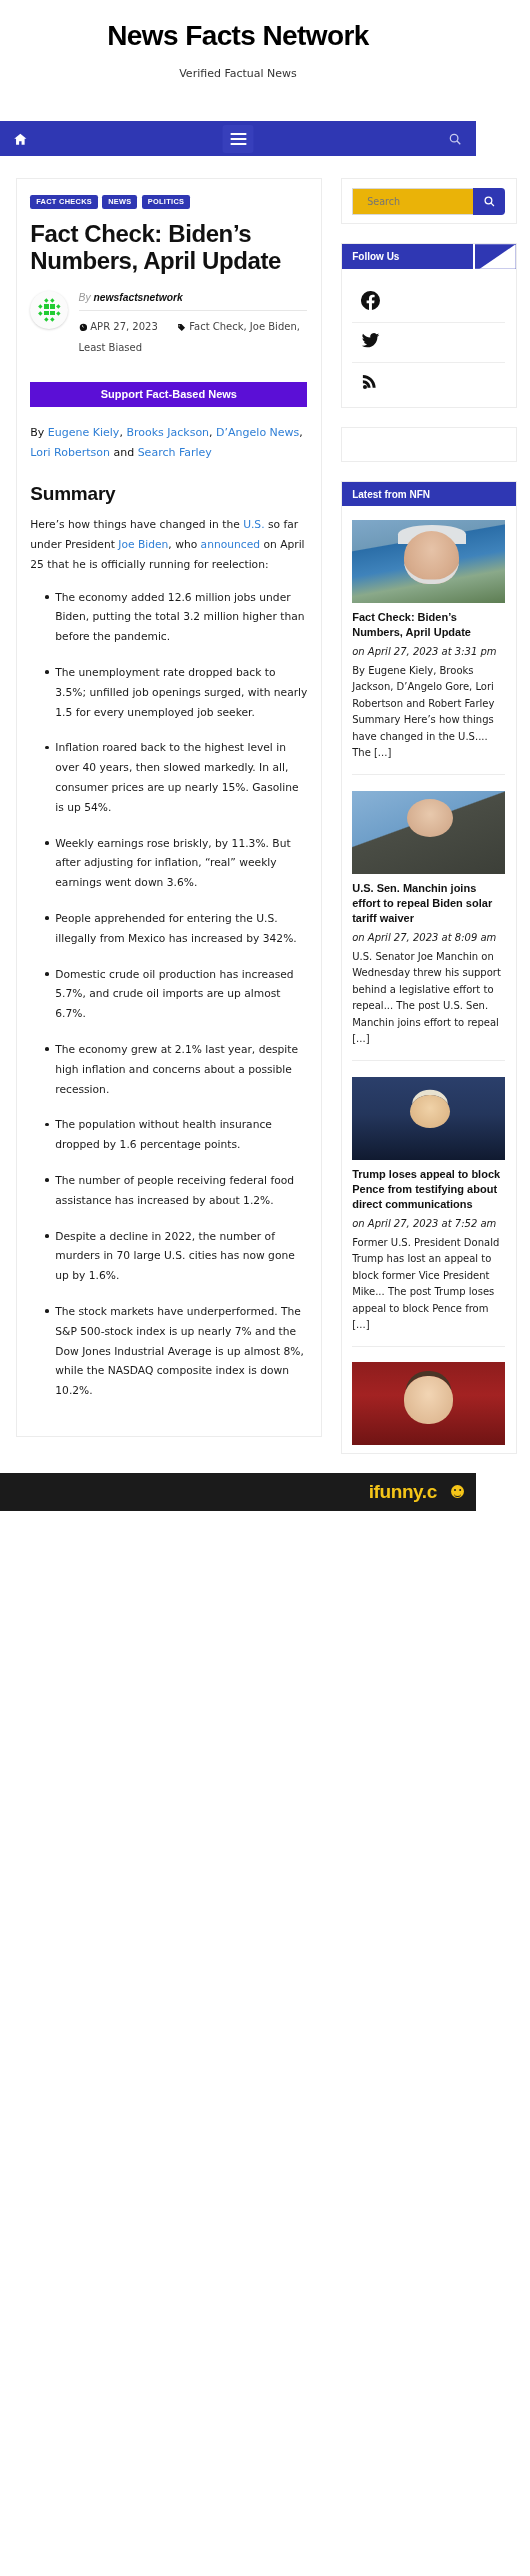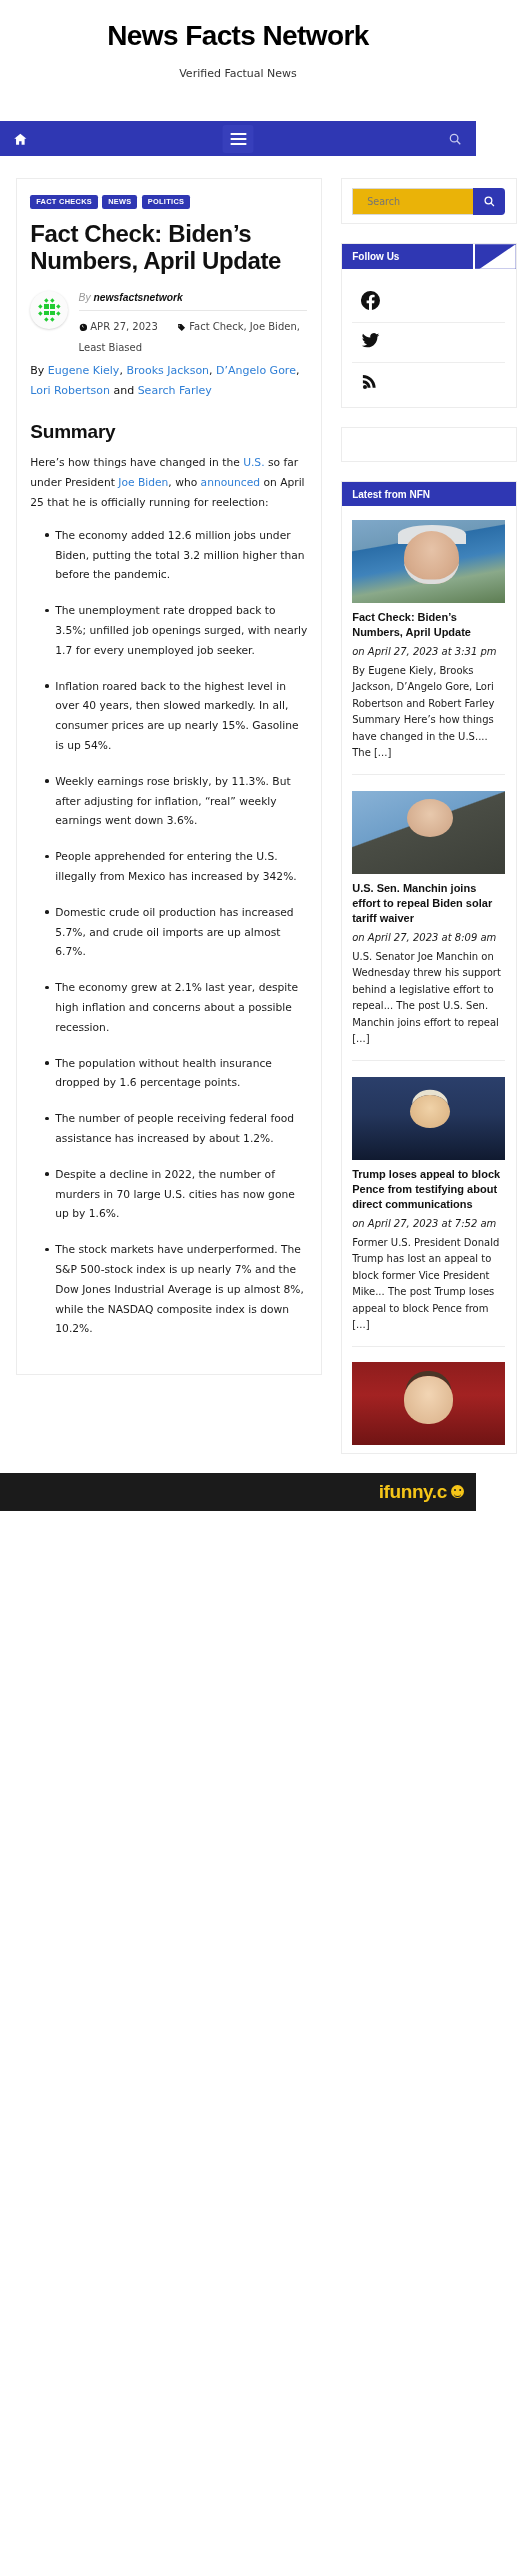--- a/index.html
+++ b/index.html
@@ -295,21 +295,21 @@
     padding-right:11.8px;
   }
   .ifunny {
     font-family:"Liberation Sans", sans-serif;
     font-weight:bold;
     font-size:19px;
     color:#f5c518;
     letter-spacing:-0.4px;
     display:flex;
     align-items:center;
-    gap:4px;
+    gap:14px;
   }
   .ifunny .smile {
     display:inline-block;
     width:13.3px; height:13.3px;
     border-radius:50%;
     background:#f5c518;
     position:relative;
   }
   .ifunny .smile:before {
     content:"";
@@ -404,32 +404,33 @@
               <span class="meta-gap"></span>
               <span class="meta-icon">
                 <svg viewBox="0 0 24 24">
                     <path d="M2 3h10l10 10-9 9L3 12V3zm4 3.2a1.6 1.6 0 1 0 0 3.2 1.6 1.6 0 0 0 0-3.2z"></path>
                   </svg>
               </span><span>Fact Check, Joe Biden, Least Biased</span>
             </div>
           </div>
         </div>
 
+        <div class="support-banner">Support Fact-Based News</div>
 
         <p class="authors-line">
-          <span>By </span><a href="#">Eugene Kiely</a><span>, </span><a href="#">Brooks Jackson</a><span>, </span><a href="#">D’Angelo Gore</a><span>, </span><a href="#">Lori Robertson</a><span> and </span><a href="#">Search Farley</a>
+          <span>By </span><a href="#">Eugene Kiely</a><span>, </span><a href="#">Brooks Jackson</a><span>, </span><a href="#">D’Angelo News</a><span>, </span><a href="#">Lori Robertson</a><span> and </span><a href="#">Search Farley</a>
         </p>
 
         <h2 class="section-h2">Summary</h2>
 
         <p class="body-p"><span>Here’s how things have changed in the </span><a href="#">U.S.</a><span> so far under President </span><a href="#">Joe Biden</a><span>, who </span><a href="#">announced</a><span> on April 25 that he is officially running for reelection:</span></p>
 
         <ul class="bullets">
           <li>The economy added 12.6 million jobs under Biden, putting the total 3.2 million higher than before the pandemic.</li>
-          <li>The unemployment rate dropped back to 3.5%; unfilled job openings surged, with nearly 1.7 for every unemployed job seeker.</li>
+          <li>The unemployment rate dropped back to 3.5%; unfilled job openings surged, with nearly 1.5 for every unemployed job seeker.</li>
           <li>Inflation roared back to the highest level in over 40 years, then slowed markedly. In all, consumer prices are up nearly 15%. Gasoline is up 54%.</li>
           <li>Weekly earnings rose briskly, by 11.3%. But after adjusting for inflation, “real” weekly earnings went down 3.6%.</li>
           <li>People apprehended for entering the U.S. illegally from Mexico has increased by 342%.</li>
           <li>Domestic crude oil production has increased 5.7%, and crude oil imports are up almost 6.7%.</li>
           <li>The economy grew at 2.1% last year, despite high inflation and concerns about a possible recession.</li>
           <li>The population without health insurance dropped by 1.6 percentage points.</li>
           <li>The number of people receiving federal food assistance has increased by about 1.2%.</li>
           <li>Despite a decline in 2022, the number of murders in 70 large U.S. cities has now gone up by 1.6%.</li>
           <li>The stock markets have underperformed. The S&amp;P 500-stock index is up nearly 7% and the Dow Jones Industrial Average is up almost 8%, while the NASDAQ composite index is down 10.2%.</li>
         </ul>

